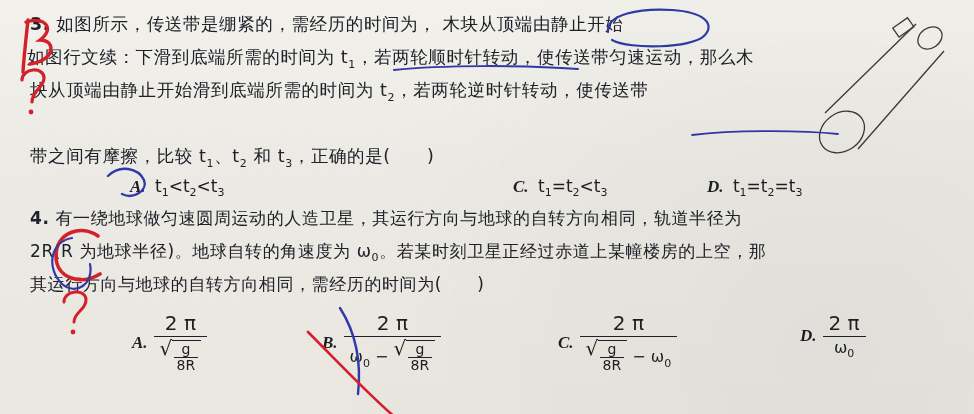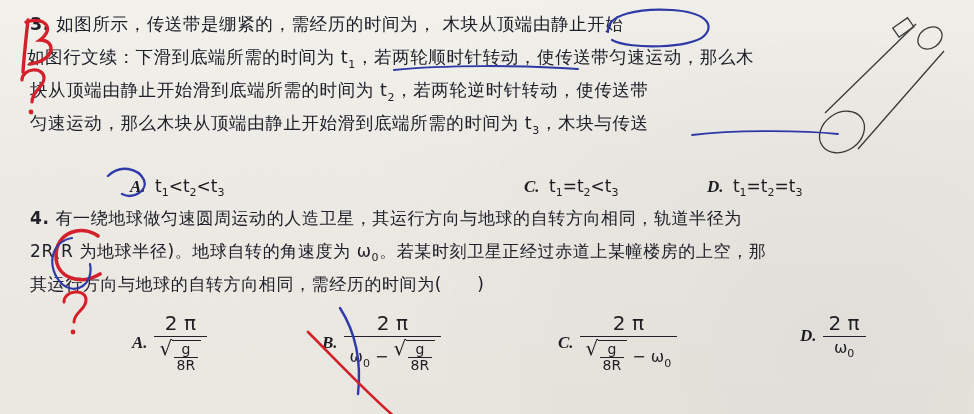--- a/index.html
+++ b/index.html
@@ -149,30 +149,30 @@
     </div>
 
     <div class="ln" style="left:27px; top:45px;">
       如图行文续：下滑到底端所需的时间为 t<span class="sub">1</span>，若两轮顺时针转动，使传送带匀速运动，那么木
     </div>
 
     <div class="ln" style="left:30px; top:78px;">
       块从顶端由静止开始滑到底端所需的时间为 t<span class="sub">2</span>，若两轮逆时针转动，使传送带
     </div>
 
-    <div class="ln" style="left:30px; top:111px;">
-      匀速运动，那么木块从顶端由静止开始滑到底端所需的时间为 t<span class="sub">3</span>，木块与传送
-    </div>
-
+
+    <div class="ln" style="left:30px; top:144px;">
+      带之间有摩擦，比较 t<span class="sub">1</span>、t<span class="sub">2</span> 和 t<span class="sub">3</span>，正确的是(　　)
+    </div>
 
     <div class="opt-row" style="left:130px; top:176px;">
       <span class="opt-label">A.</span>
       t<span class="sub">1</span>&lt;t<span class="sub">2</span>&lt;t<span class="sub">3</span>
     </div>
-    <div class="opt-row" style="left:524px; top:176px;">
+    <div class="opt-row" style="left:513px; top:176px;">
       <span class="opt-label">C.</span>
       t<span class="sub">1</span>=t<span class="sub">2</span>&lt;t<span class="sub">3</span>
     </div>
     <div class="opt-row" style="left:707px; top:176px;">
       <span class="opt-label">D.</span>
       t<span class="sub">1</span>=t<span class="sub">2</span>=t<span class="sub">3</span>
     </div>
 
     <div class="ln" style="left:30px; top:207px; font-size:17px;">
       <span class="num">4.</span>

